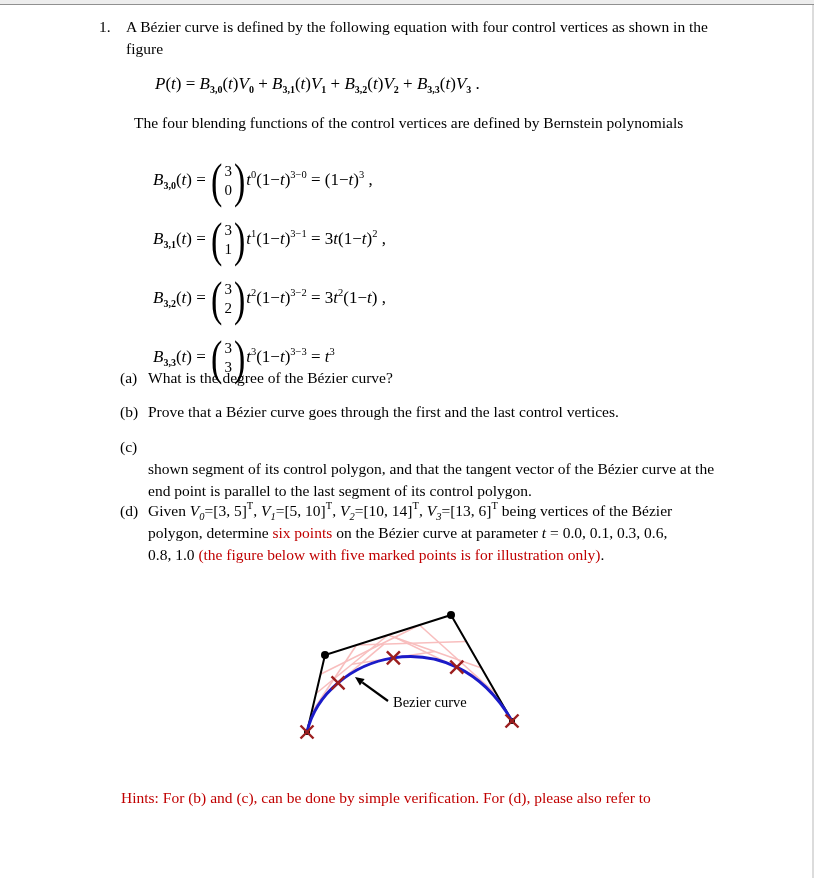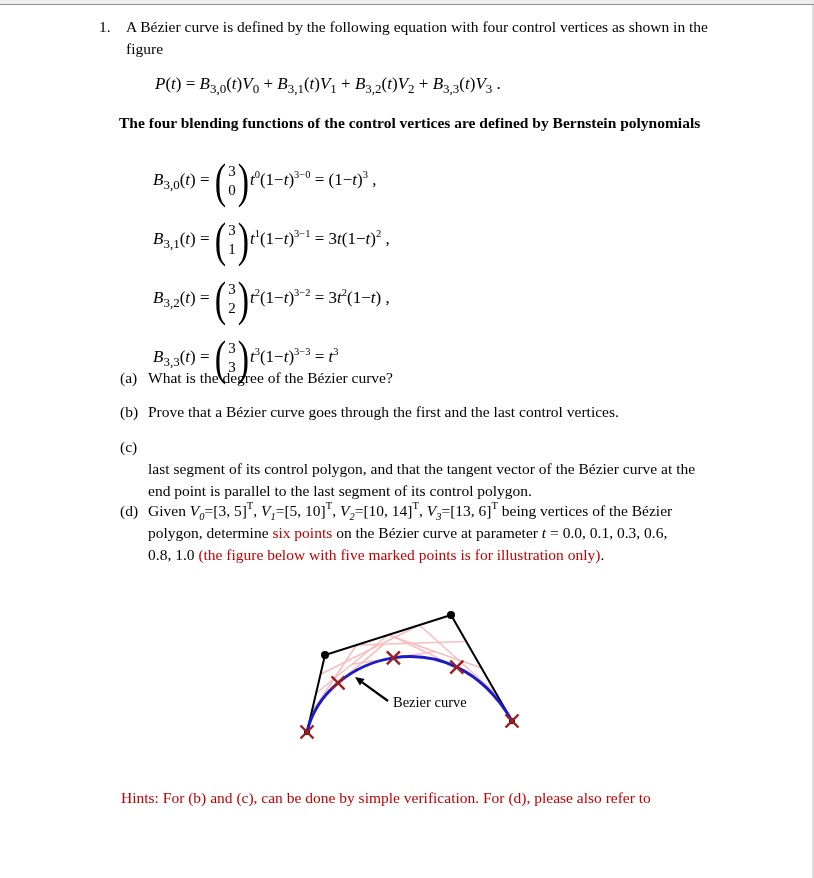--- a/index.html
+++ b/index.html
@@ -12,28 +12,28 @@
     background:#ededed;border-bottom:1px solid #909090;}
   .right-edge{position:absolute;right:0;top:5px;width:2px;height:873px;background:#dcdcdc;}
 
   .abs{position:absolute;}
   .para{font-size:15.5px;line-height:22px;}
   .intro{left:99px;top:16px;display:flex;}
   .intro .inum{width:27px;flex:none;}
   .intro .ibody{width:604px;}
 
   .eq-main{left:155px;top:70px;font-size:17px;line-height:27px;white-space:nowrap;}
-  .blend-line{left:119px;top:112px;width:650px;font-weight:bold;}
+  .blend-line{left:134px;top:112px;width:650px;}
 
   .eq-block{left:153px;top:146px;}
   .eq-row{height:51px;line-height:51px;font-size:17px;white-space:nowrap;margin-top:8px;}
 
   .tk-n{font-style:normal;}
   .tk-v{font-style:italic;}
-  .tk-sb{font-size:13px;vertical-align:-4px;line-height:0;font-style:normal;}
+  .tk-sb{font-size:10px;vertical-align:-4px;line-height:0;font-style:normal;font-weight:bold;}
   .tk-sbi{font-size:10.5px;vertical-align:-4px;line-height:0;font-style:italic;}
   .tk-sp{font-size:10.5px;vertical-align:7px;line-height:0;font-style:normal;}
   .tk-red{color:var(--red,#c00000);}
 
   .binom{display:inline-flex;align-items:center;vertical-align:middle;margin:0 1px;line-height:normal;}
   .binom .bp{font-size:34px;line-height:1;transform:scaleY(1.42);font-style:normal;}
   .binom .bstack{display:inline-flex;flex-direction:column;align-items:center;
     font-size:15px;line-height:19px;padding:0 2px;font-style:normal;}
 
   .part{display:flex;}
@@ -100,21 +100,21 @@
 <div class="abs para part part-a">
   <span class="plabel">(a)</span>
   <span class="pbody"><span class="tk-n">What is the degree of the Bézier curve?</span></span>
 </div>
 <div class="abs para part part-b">
   <span class="plabel">(b)</span>
   <span class="pbody"><span class="tk-n">Prove that a Bézier curve goes through the first and the last control vertices.</span></span>
 </div>
 <div class="abs para part part-c">
   <span class="plabel">(c)</span>
-  <span class="pbody"><br><span class="tk-n">last segment of its control polygon, and that the tangent vector of the Bézier curve at the</span><br><span class="tk-n">end point is parallel to the last segment of its control polygon.</span></span>
+  <span class="pbody"><br><span class="tk-n">shown segment of its control polygon, and that the tangent vector of the Bézier curve at the</span><br><span class="tk-n">end point is parallel to the last segment of its control polygon.</span></span>
 </div>
 <div class="abs para part part-d">
   <span class="plabel">(d)</span>
   <span class="pbody"><span class="tk-n">Given </span><span class="tk-v">V</span><span class="tk-sbi">0</span><span class="tk-n">=[3, 5]</span><span class="tk-sp">T</span><span class="tk-n">, </span><span class="tk-v">V</span><span class="tk-sbi">1</span><span class="tk-n">=[5, 10]</span><span class="tk-sp">T</span><span class="tk-n">, </span><span class="tk-v">V</span><span class="tk-sbi">2</span><span class="tk-n">=[10, 14]</span><span class="tk-sp">T</span><span class="tk-n">, </span><span class="tk-v">V</span><span class="tk-sbi">3</span><span class="tk-n">=[13, 6]</span><span class="tk-sp">T</span><span class="tk-n"> being vertices of the Bézier</span><br><span class="tk-n">polygon, determine </span><span class="tk-red">six points</span><span class="tk-n"> on the Bézier curve at parameter </span><span class="tk-v">t</span><span class="tk-n"> = 0.0, 0.1, 0.3, 0.6,</span><br><span class="tk-n">0.8, 1.0 </span><span class="tk-red">(the figure below with five marked points is for illustration only)</span><span class="tk-n">.</span></span>
 </div>
 
 <svg class="abs figure-wrap" id="bezier-figure" viewBox="0 0 300 160" xmlns="http://www.w3.org/2000/svg">
     <line x1="43.5" y1="112.75" x2="88.5" y2="45" stroke="#f8bebe" stroke-width="1.6"></line>
     <line x1="88.5" y1="45" x2="198.25" y2="41.5" stroke="#f8bebe" stroke-width="1.6"></line>
     <line x1="54.75" y1="95.8125" x2="115.9375" y2="44.125" stroke="#f8bebe" stroke-width="1.6"></line>

